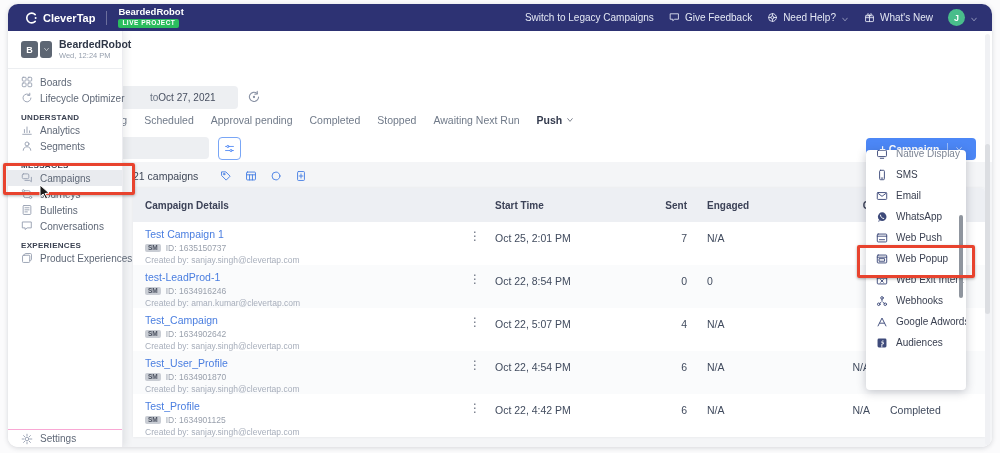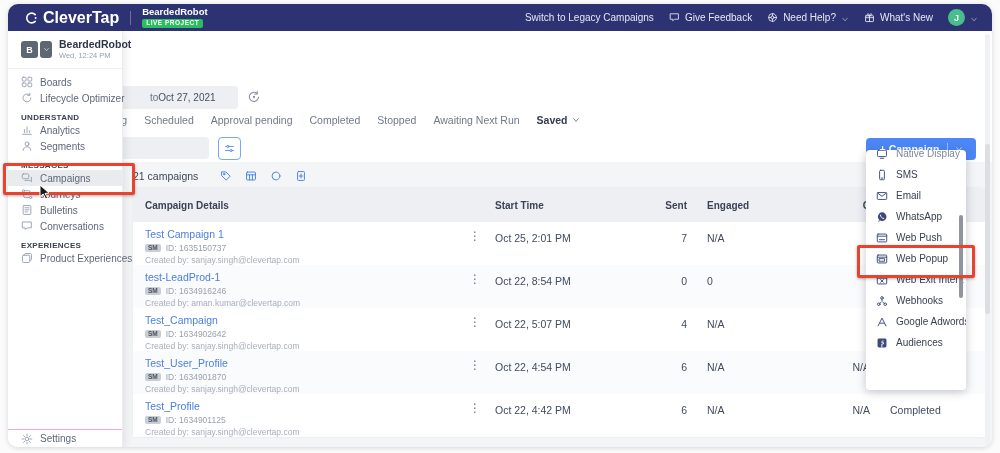--- a/index.html
+++ b/index.html
@@ -2,21 +2,21 @@
 <html><head>
 <meta charset="utf-8">
 <style>
   html,body{margin:0;padding:0;}
   body{width:1000px;height:453px;position:relative;background:#fbfbfc;font-family:"Liberation Sans",sans-serif;overflow:hidden;-webkit-font-smoothing:antialiased;}
   .frame{position:absolute;left:8px;top:4px;width:984px;height:443px;background:#fff;border-radius:10px;overflow:hidden;box-shadow:0 1px 5px rgba(40,45,60,.18);}
 
   
   .topbar{position:absolute;left:0;top:0;width:984px;height:27px;background:#2d3273;display:flex;align-items:center;justify-content:space-between;z-index:9;color:#eef0f8;}
   .tb-left{display:flex;align-items:center;height:100%;padding-left:16px;}
-  .brand{display:flex;align-items:center;gap:5px;font-size:16px;font-weight:bold;color:#fff;}
+  .brand{display:flex;align-items:center;gap:5px;font-size:11px;font-weight:bold;color:#fff;}
   .brand svg{width:14px;height:14px;}
   .tb-divider{width:1px;height:14px;background:rgba(255,255,255,.3);margin:0 11px;}
   .project{display:flex;flex-direction:column;justify-content:center;gap:2px;}
   .project-name{font-size:9.5px;font-weight:bold;color:#fff;line-height:1;}
   .live-badge{font-size:6.5px;font-weight:bold;letter-spacing:.5px;background:#2bbd5e;color:#fff;border-radius:2px;padding:1.5px 4px;align-self:flex-start;line-height:1;}
   .tb-right{display:flex;align-items:center;gap:15px;padding-right:14px;font-size:10px;color:#e4e8f4;}
   .tb-item{display:flex;align-items:center;gap:5px;cursor:default;white-space:nowrap;}
   .tb-item svg{width:11px;height:11px;}
   .chev{width:8px !important;height:8px !important;opacity:.85;}
   .avatar{width:17px;height:17px;border-radius:50%;background:#49bd8b;color:#fff;font-size:9px;font-weight:bold;display:flex;align-items:center;justify-content:center;}
@@ -121,21 +121,21 @@
   <div class="tabs-row">
     <div class="tab-list">
         <span class="tab">Running</span>
         <span class="tab">Scheduled</span>
         <span class="tab">Approval pending</span>
         <span class="tab">Completed</span>
         <span class="tab">Stopped</span>
         <span class="tab">Awaiting Next Run</span>
       </div>
     <span class="tab saved">
-      <span>Saved</span>
+      <span>Push</span>
       <span class="icn"><svg viewBox="0 0 14 14" fill="none" stroke="currentColor" stroke-width="1.1" stroke-linecap="round" stroke-linejoin="round">
             <polyline points="3,4.6 7,9.4 11,4.6"></polyline>
           </svg></span>
     </span>
   </div>
 
   <div class="search-box"></div>
   <div class="filter-btn">
     <span class="icn"><svg viewBox="0 0 14 14" fill="none" stroke="currentColor" stroke-width="1.1" stroke-linecap="round" stroke-linejoin="round">
           <line x1="2" y1="4.4" x2="12" y2="4.4"></line>

